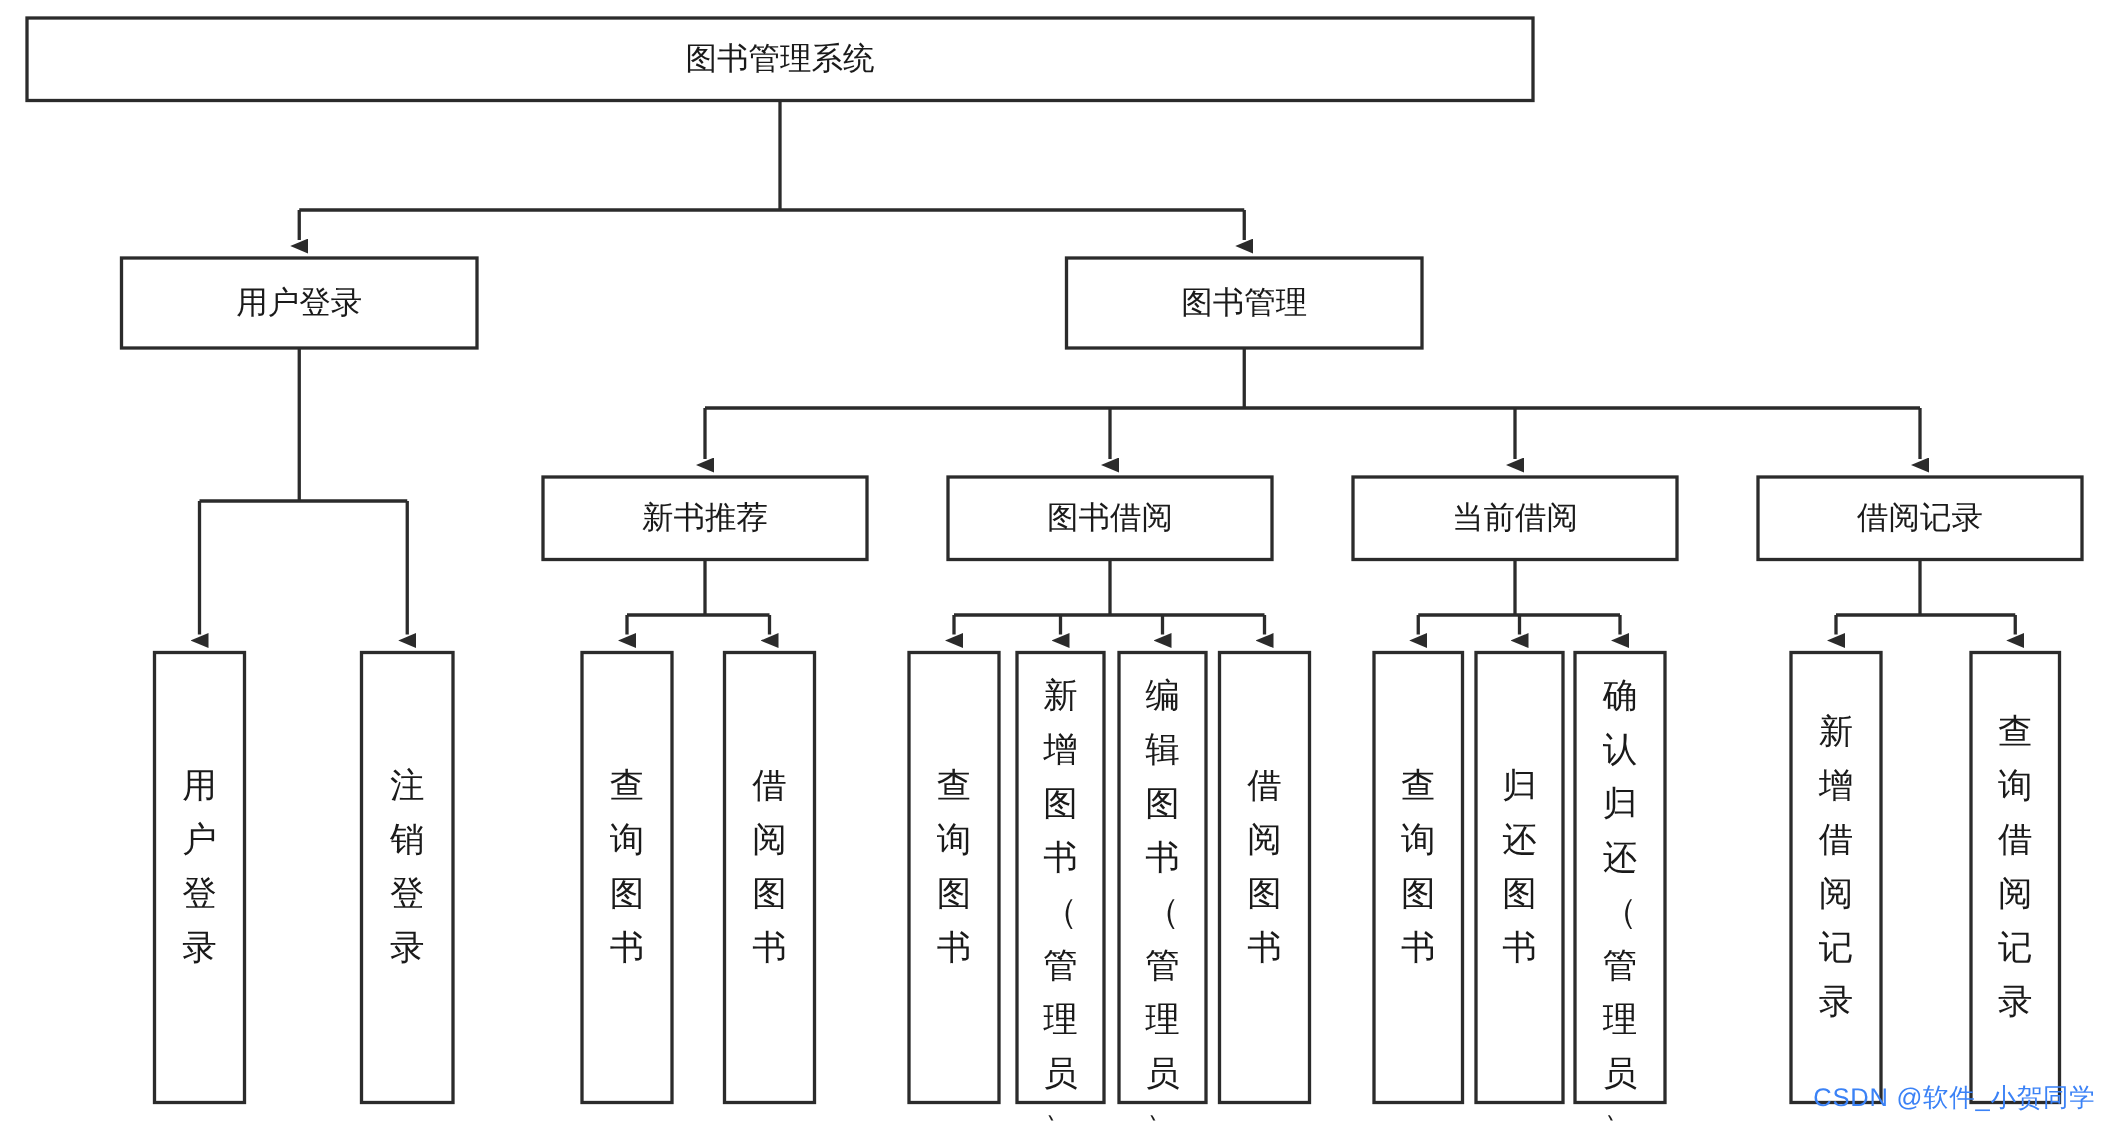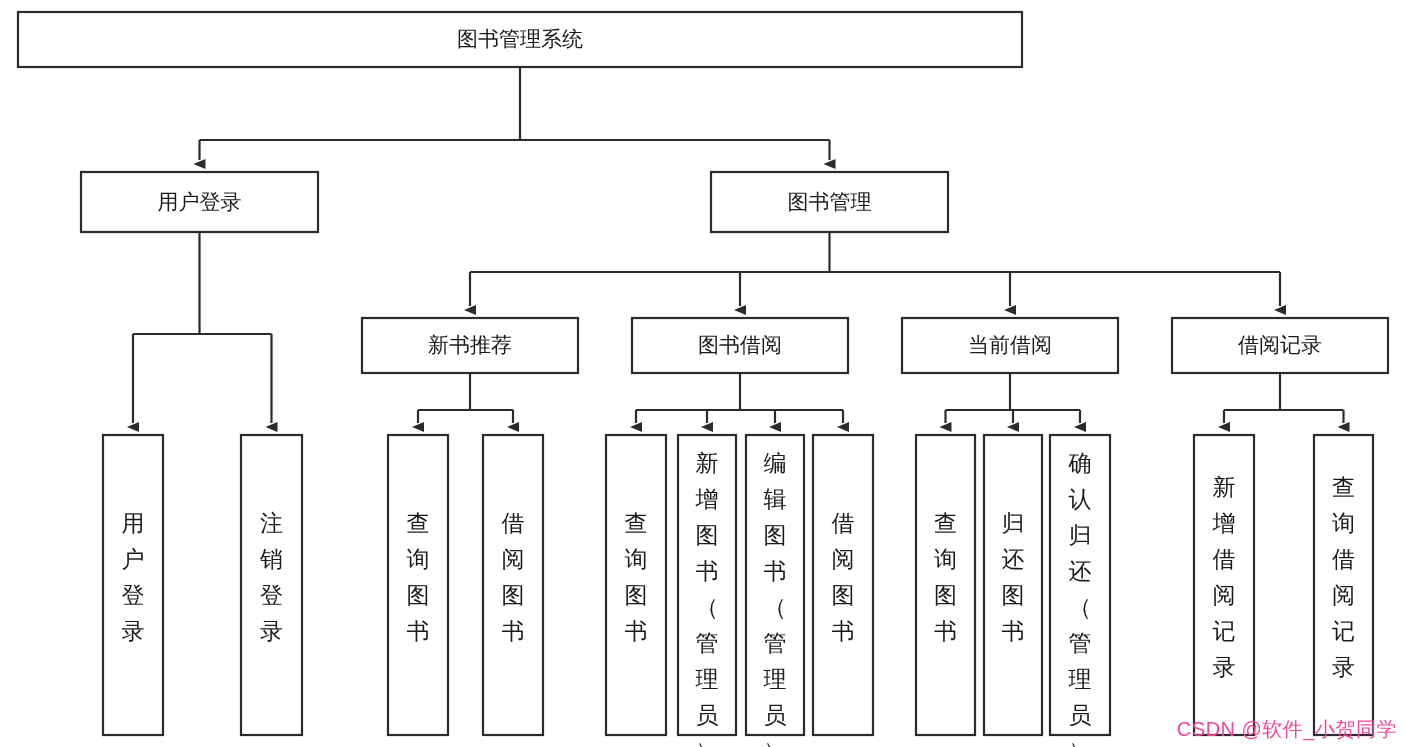--- a/index.html
+++ b/index.html
@@ -43,22 +43,22 @@
     fill: none;
   }
   .edge-arrow {
     fill: #2b2b2b;
   }
   .watermark {
     position: absolute;
     right: 8px;
     bottom: 4px;
     font-family: "Liberation Sans", "DejaVu Sans", sans-serif;
-    font-size: 20px;
-    color: #ec4899;
+    font-size: 17px;
+    color: #3b82f6;
     letter-spacing: 0.5px;
     white-space: nowrap;
     pointer-events: none;
   }
 </style>
 </head>
 <body>
 
 <svg id="diagram" viewBox="0 0 1405 747">
   <defs>

